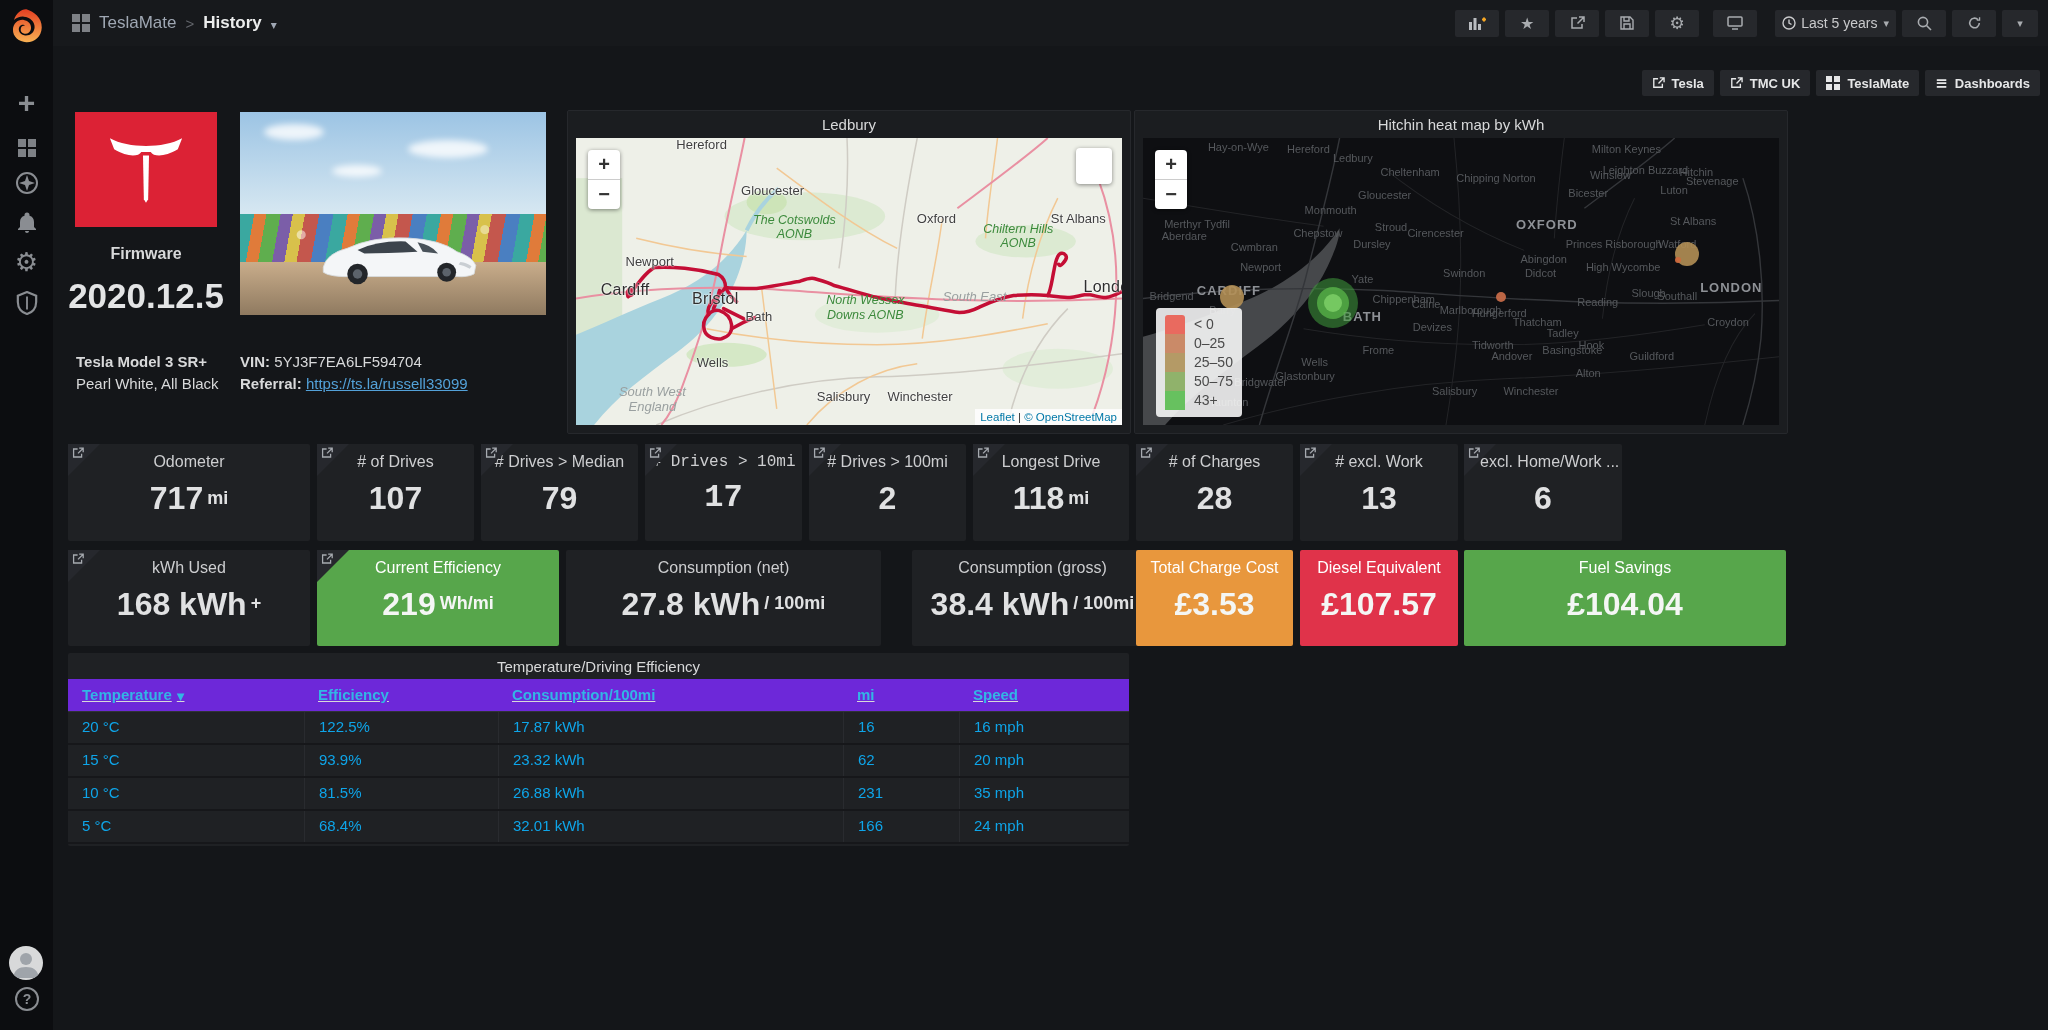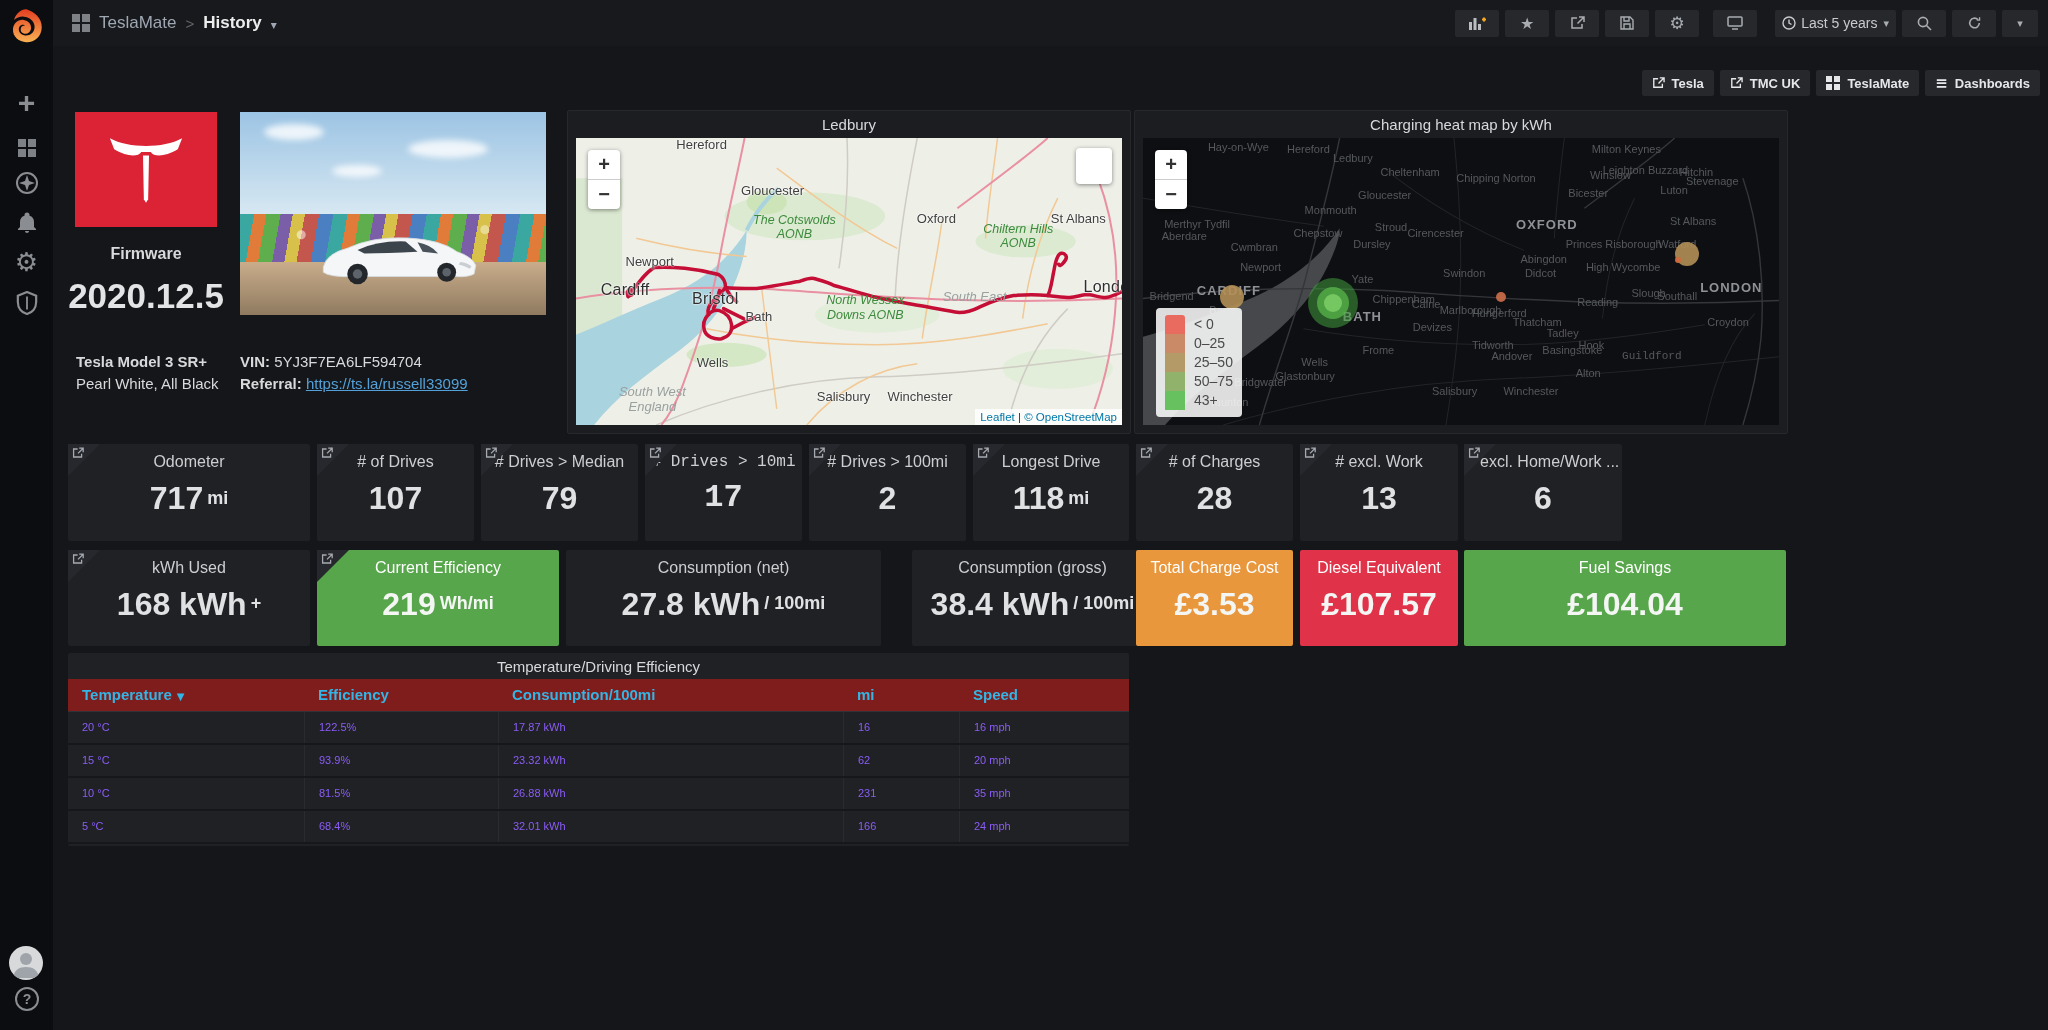--- a/index.html
+++ b/index.html
@@ -100,25 +100,25 @@
            font-weight:600;color:#e0e1e2;align-items:center;}
   .stat .big{font-size:32px;line-height:1;}
   .stat .unit{font-size:18px;margin-left:4px;}
   .stat.green{background:#57a64b;} .stat.orange{background:#e8973d;} .stat.red{background:#e0334a;}
   .stat.green .t,.stat.orange .t,.stat.red .t{color:#fff;}
   .stat.green .v,.stat.orange .v,.stat.red .v{color:#f4f6f4;}
   .stat .fold{border-top-color:#26282d;}
   
   .tablepanel{left:68px;top:653px;width:1061px;height:193px;}
   .thead,.trow{display:grid;grid-template-columns:236px 194px 345px 116px 170px;}
-  .thead{background:#7f1d1d;height:32px;line-height:32px;border-bottom:1px solid #303237;}
+  .thead{background:#6d28d9;height:32px;line-height:32px;border-bottom:1px solid #303237;text-decoration:underline;}
   .thead .hc{color:#33b5e5;font-size:15px;font-weight:bold;padding-left:14px;cursor:pointer;}
   .thead .hc .sort{font-size:10px;margin-left:5px;}
   .trow{height:31px;line-height:30px;border-bottom:2px solid #16171a;}
-  .trow .c{font-size:11px;padding-left:14px;border-left:1px solid #292b2f;color:#8b5cf6;}
+  .trow .c{font-size:15px;padding-left:14px;border-left:1px solid #292b2f;color:#0ea5e9;}
   .trow .c:first-child{border-left:none;}
   .eff-green{color:#62c462;} .eff-orange{color:#e0a24a;}
 </style>
 </head>
 <body>
 
 <div class="root">
 
   <div class="sidebar">
     <div class="side-ic" style="top:8px">
@@ -372,21 +372,21 @@
         <span class="mlabel aonb" style="left: 53%; top: 59%;">North Wessex Downs AONB</span>
         <span class="mlabel town" style="left: 49%; top: 90%;">Salisbury</span>
         <span class="mlabel town" style="left: 63%; top: 90%;">Winchester</span>
         <span class="mlabel region" style="left: 14%; top: 91%;">South West England</span>
         <span class="mlabel region" style="left: 73%; top: 55%;">South East</span>
         <span class="mlabel city" style="left: 98%; top: 52%;">London</span>
       </div>
   </section>
 
   <section class="panel map-panel" style="left:1134px;top:110px;width:652px;height:322px">
-    <div class="ptitle">Charging heat map by kWh</div>
+    <div class="ptitle">Hitchin heat map by kWh</div>
     <div class="mapbox hmapbox" id="hmap">
       <svg class="base" viewBox="0 0 634 286" preserveAspectRatio="none">
         <path d="M196 90 C175 122 140 147 100 163 C65 177 30 190 0 198 L0 286 L22 286 C48 256 82 232 114 208 C144 186 170 158 184 128 C191 113 196 101 196 90 Z" fill="#46484b"></path>
         <g fill="none" stroke="#232427" stroke-width="1">
           <path d="M0 60 C60 70 120 80 180 88"></path>
           <path d="M310 0 C315 50 318 110 316 160 C314 210 308 250 302 286"></path>
           <path d="M80 286 C160 262 260 244 360 240 C460 236 560 226 634 218"></path>
           <path d="M240 30 C280 62 330 92 380 112"></path>
           <path d="M420 0 C415 40 412 70 410 100"></path>
           <path d="M160 190 C220 200 290 206 360 206 C430 206 500 196 560 186"></path>
@@ -456,21 +456,21 @@
         <span class="mlabel htown" style="left: 62%; top: 64%;">Thatcham</span>
         <span class="mlabel htown" style="left: 71.5%; top: 57%;">Reading</span>
         <span class="mlabel htown" style="left: 66%; top: 68%;">Tadley</span>
         <span class="mlabel htown" style="left: 67.5%; top: 74%;">Basingstoke</span>
         <span class="mlabel htown" style="left: 58%; top: 76%;">Andover</span>
         <span class="mlabel htown" style="left: 55%; top: 72%;">Tidworth</span>
         <span class="mlabel htown" style="left: 49%; top: 88%;">Salisbury</span>
         <span class="mlabel htown" style="left: 61%; top: 88%;">Winchester</span>
         <span class="mlabel htown" style="left: 70%; top: 82%;">Alton</span>
         <span class="mlabel htown" style="left: 70.5%; top: 72%;">Hook</span>
-        <span class="mlabel htown" style="left: 80%; top: 76%; font-family: Liberation Mono, monospace;">Guildford</span>
+        <span class="mlabel htown" style="left: 80%; top: 76%;">Guildford</span>
         <span class="mlabel htown" style="left: 75.5%; top: 45%;">High Wycombe</span>
         <span class="mlabel htown" style="left: 74%; top: 37%;">Princes Risborough</span>
         <span class="mlabel htown" style="left: 63%; top: 42%;">Abingdon</span>
         <span class="mlabel htown" style="left: 62.5%; top: 47%;">Didcot</span>
         <span class="mlabel htown" style="left: 79.5%; top: 54%;">Slough</span>
         <span class="mlabel htown" style="left: 84%; top: 55%;">Southall</span>
         <span class="mlabel htown" style="left: 92%; top: 64%;">Croydon</span>
         <span class="mlabel htown" style="left: 27%; top: 78%;">Wells</span>
         <span class="mlabel htown" style="left: 37%; top: 74%;">Frome</span>
         <span class="mlabel htown" style="left: 25.5%; top: 83%;">Glastonbury</span>

